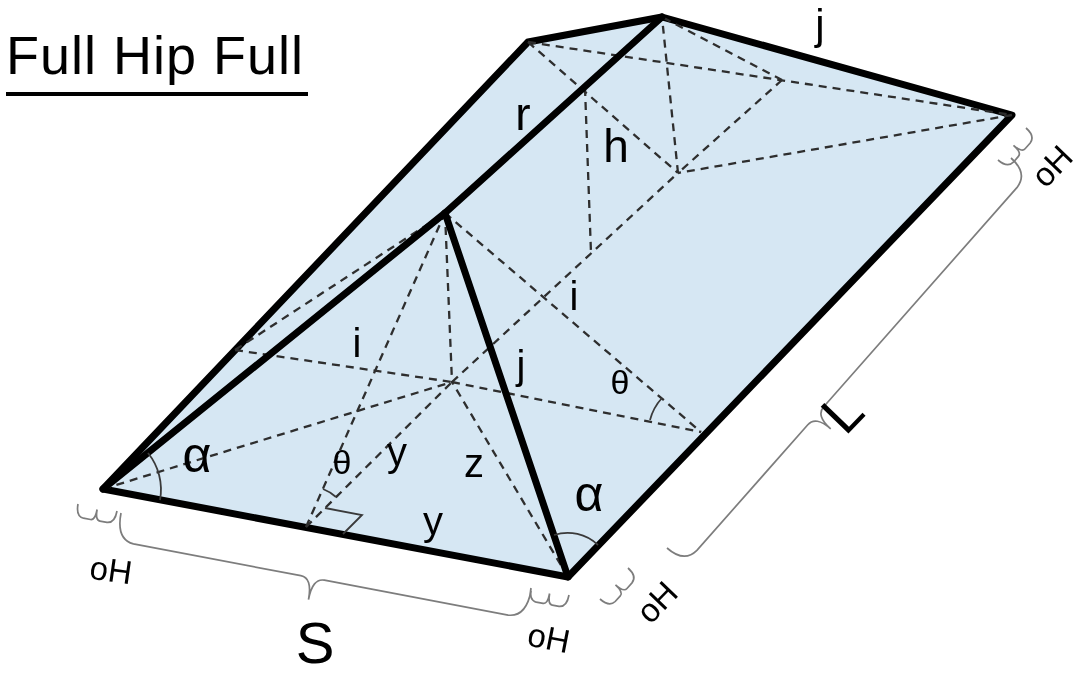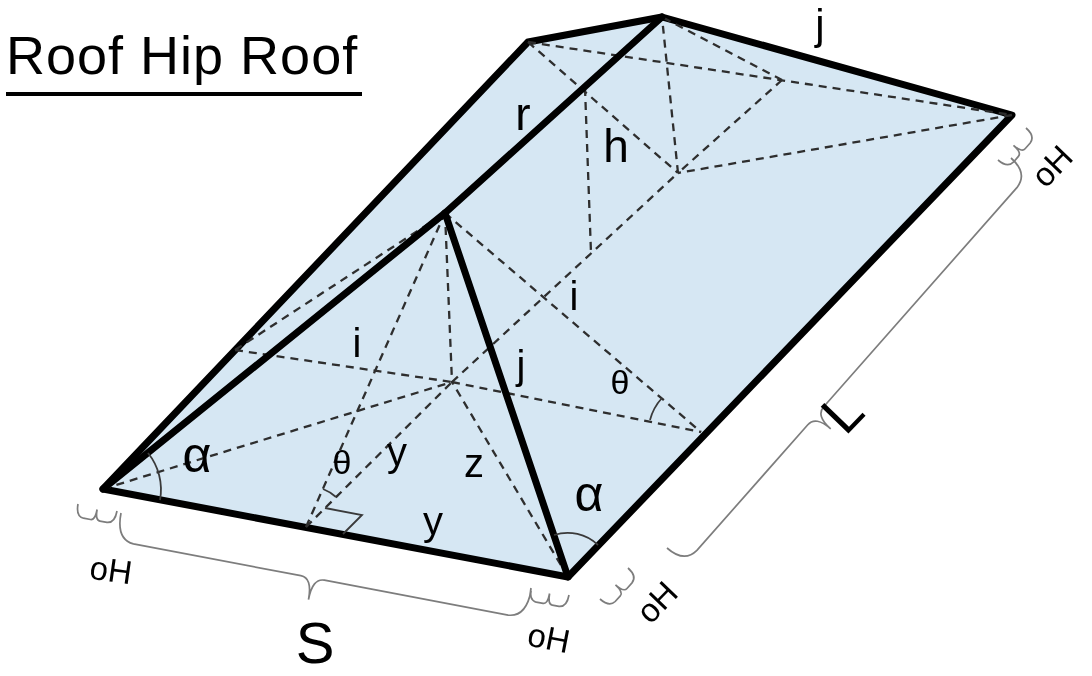--- a/index.html
+++ b/index.html
@@ -6,21 +6,21 @@
   body{width:1092px;height:676px;position:relative;overflow:hidden;
        font-family:"Liberation Sans","DejaVu Sans",sans-serif;}
   #title{position:absolute;left:6px;top:24px;font-size:54px;color:#000;
          border-bottom:4px solid #000;padding:0 4px 6px 0;letter-spacing:1px;}
   #stage{position:absolute;left:0;top:0;width:1092px;height:676px;}
   svg text{fill:#000;font-family:"Liberation Sans","DejaVu Sans",sans-serif;}
 </style>
 </head>
 <body>
 
-<div id="title">Roof Hip Roof</div>
+<div id="title">Full Hip Full</div>
 <svg id="stage" viewBox="0 0 1092 676" xmlns="http://www.w3.org/2000/svg">
     <polygon points="103,489 528,42 662,17 1012,115 568,577" fill="#d6e7f3" stroke="#000000" stroke-width="7" stroke-linejoin="round"></polygon>
     <line x1="528" y1="42" x2="1012" y2="115" stroke="#2e2e2e" stroke-width="2.3" stroke-dasharray="8 6" stroke-linecap="butt"></line>
     <line x1="445" y1="213" x2="452" y2="382" stroke="#2e2e2e" stroke-width="2.3" stroke-dasharray="8 6" stroke-linecap="butt"></line>
     <line x1="103" y1="489" x2="452" y2="382" stroke="#2e2e2e" stroke-width="2.3" stroke-dasharray="8 6" stroke-linecap="butt"></line>
     <line x1="568" y1="577" x2="452" y2="382" stroke="#2e2e2e" stroke-width="2.3" stroke-dasharray="8 6" stroke-linecap="butt"></line>
     <line x1="452" y1="382" x2="678" y2="173" stroke="#2e2e2e" stroke-width="2.3" stroke-dasharray="8 6" stroke-linecap="butt"></line>
     <line x1="678" y1="173" x2="662" y2="17" stroke="#2e2e2e" stroke-width="2.3" stroke-dasharray="8 6" stroke-linecap="butt"></line>
     <line x1="528" y1="42" x2="678" y2="173" stroke="#2e2e2e" stroke-width="2.3" stroke-dasharray="8 6" stroke-linecap="butt"></line>
     <line x1="1012" y1="115" x2="678" y2="173" stroke="#2e2e2e" stroke-width="2.3" stroke-dasharray="8 6" stroke-linecap="butt"></line>

